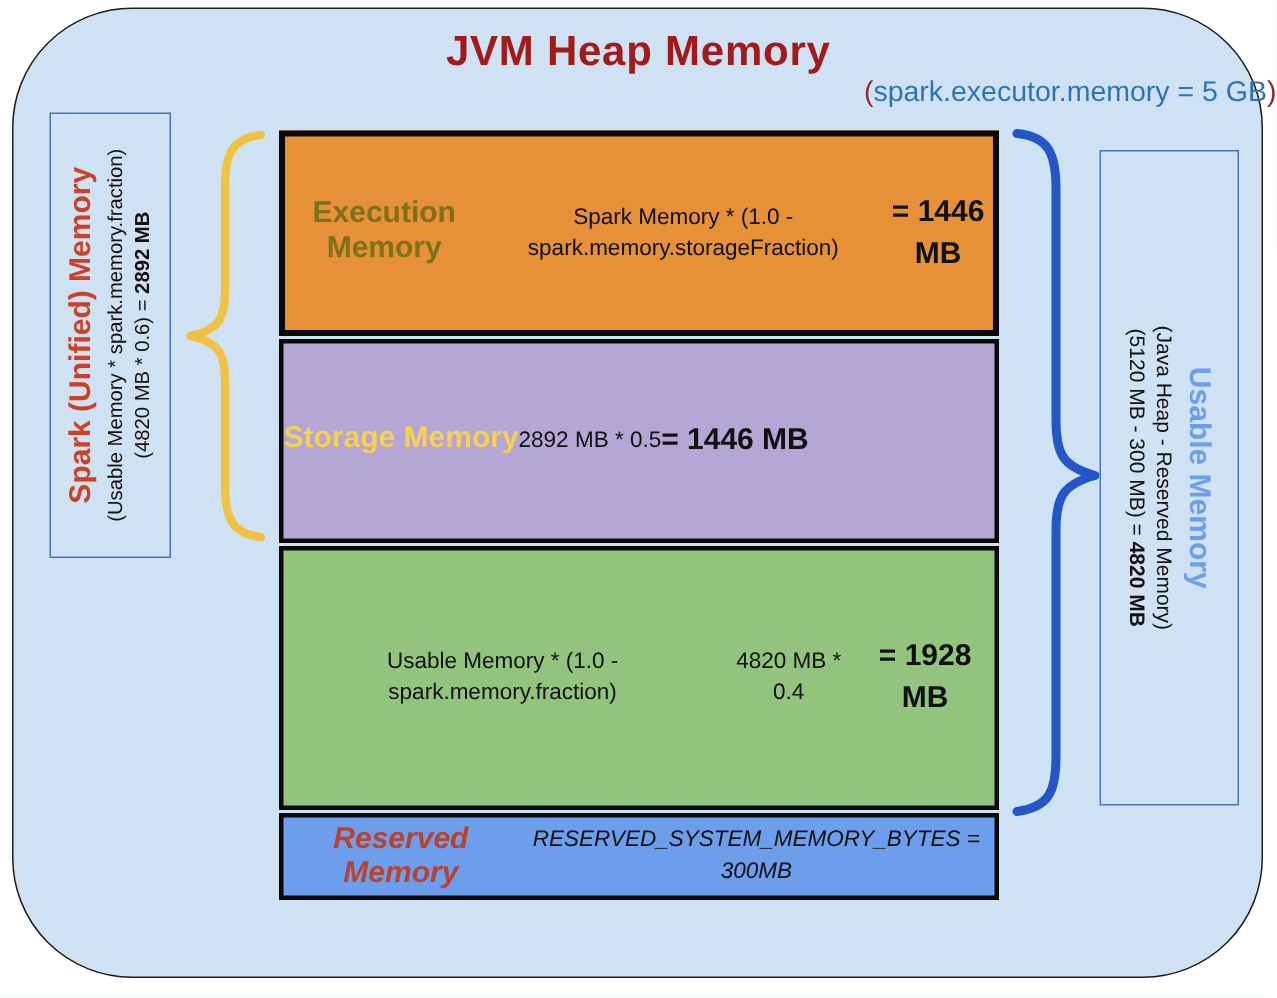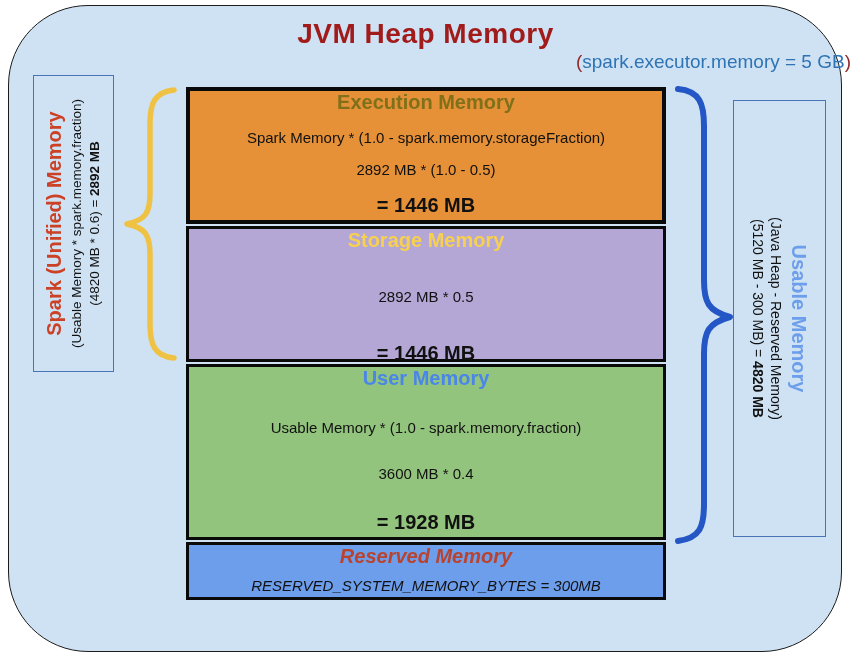--- a/index.html
+++ b/index.html
@@ -51,41 +51,40 @@
   .subtitle .paren { color: var(--paren-red, #8e2b2b); }
 
   
   .block {
     position: absolute;
     left: 186px;
     width: 480px;
     box-sizing: border-box;
     border: 3px solid var(--block-border, #0a0a0a);
     display: flex;
-    flex-direction: column;
-    justify-content: space-between;
+    flex-direction: row;
+    justify-content: flex-start;
     align-items: center;
     text-align: center;
     color: var(--body-text, #111111);
   }
   .block .b-title { font-size: 20px; font-weight: bold; margin-bottom: 3px; }
   .block .b-line  { font-size: 15px; line-height: 1.38; }
   .block .b-result { font-size: 20px; font-weight: bold; line-height: 1.38; }
 
   .block-execution {
     top: 87px; height: 137px;
     background: var(--execution-bg, #e69138);
     border-width: 4px;
   }
   .block-execution .b-title { color: var(--execution-title, #7f7019); }
 
   .block-storage {
     top: 226px; height: 136px;
     background: var(--storage-bg, #b4a7d6);
-    gap: 32px;
   }
   .block-storage .b-title { color: var(--storage-title, #f8d04f); }
 
   .block-user {
     top: 364px; height: 176px;
     background: var(--user-bg, #93c47d);
   }
   .block-user .b-title { color: var(--user-title, #4a86e8); }
 
   .block-reserved {
@@ -151,34 +150,32 @@
   <div class="subtitle"><span class="paren">(</span><span>spark.executor.memory = 5 GB</span><span class="paren">)</span></div>
 
   <svg class="brace-layer" viewBox="0 0 851 665" xmlns="http://www.w3.org/2000/svg">
     <path d="M 174 90 C 154 92 150 104 150 124 L 150 194 C 150 212 146 220 127 224 C 146 228 150 236 150 254 L 150 324 C 150 344 154 356 174 358" fill="none" style="stroke: var(--brace-yellow, #f0c243);" stroke-width="5.5" stroke-linecap="round" stroke-linejoin="round"></path>
     <path d="M 678 89 C 700 91 704 104 704 126 L 704 280 C 704 302 708 311 730 317 C 708 323 704 332 704 354 L 704 504 C 704 527 700 538 678 541" fill="none" style="stroke: var(--brace-blue, #2456c5);" stroke-width="6" stroke-linecap="round" stroke-linejoin="round"></path>
   </svg>
 
   <div class="block block-execution">
     <div class="b-title">Execution Memory</div>
     <div class="b-line">Spark Memory * (1.0 - spark.memory.storageFraction)</div>
-    <div class="b-line">2892 MB * (1.0 - 0.5)</div>
     <div class="b-result">= 1446 MB</div>
   </div>
 
   <div class="block block-storage">
     <div class="b-title">Storage Memory</div>
     <div class="b-line">2892 MB * 0.5</div>
     <div class="b-result">= 1446 MB</div>
   </div>
 
   <div class="block block-user">
-    <div class="b-title">User Memory</div>
     <div class="b-line">Usable Memory * (1.0 - spark.memory.fraction)</div>
-    <div class="b-line">3600 MB * 0.4</div>
+    <div class="b-line">4820 MB * 0.4</div>
     <div class="b-result">= 1928 MB</div>
   </div>
 
   <div class="block block-reserved">
     <div class="b-title">Reserved Memory</div>
     <div class="b-line">RESERVED_SYSTEM_MEMORY_BYTES = 300MB</div>
   </div>
 
   <div class="side-box side-box-left"></div>
   <div class="rot-label rot-left">

